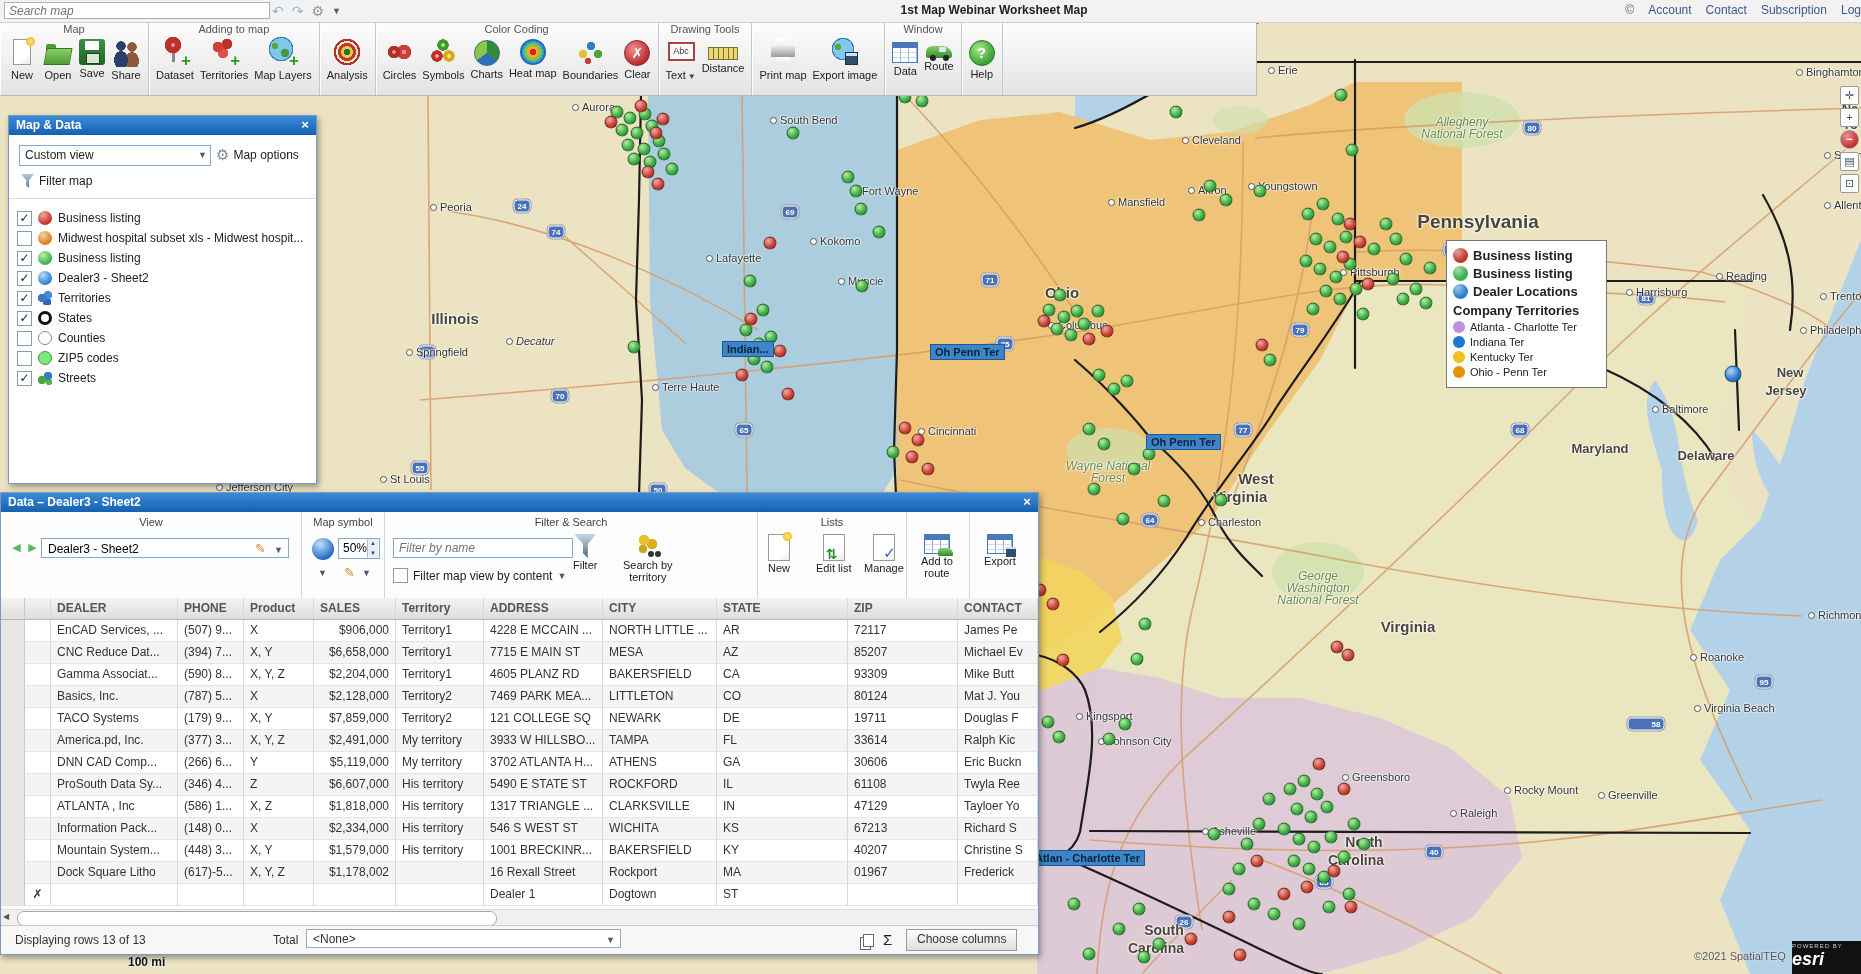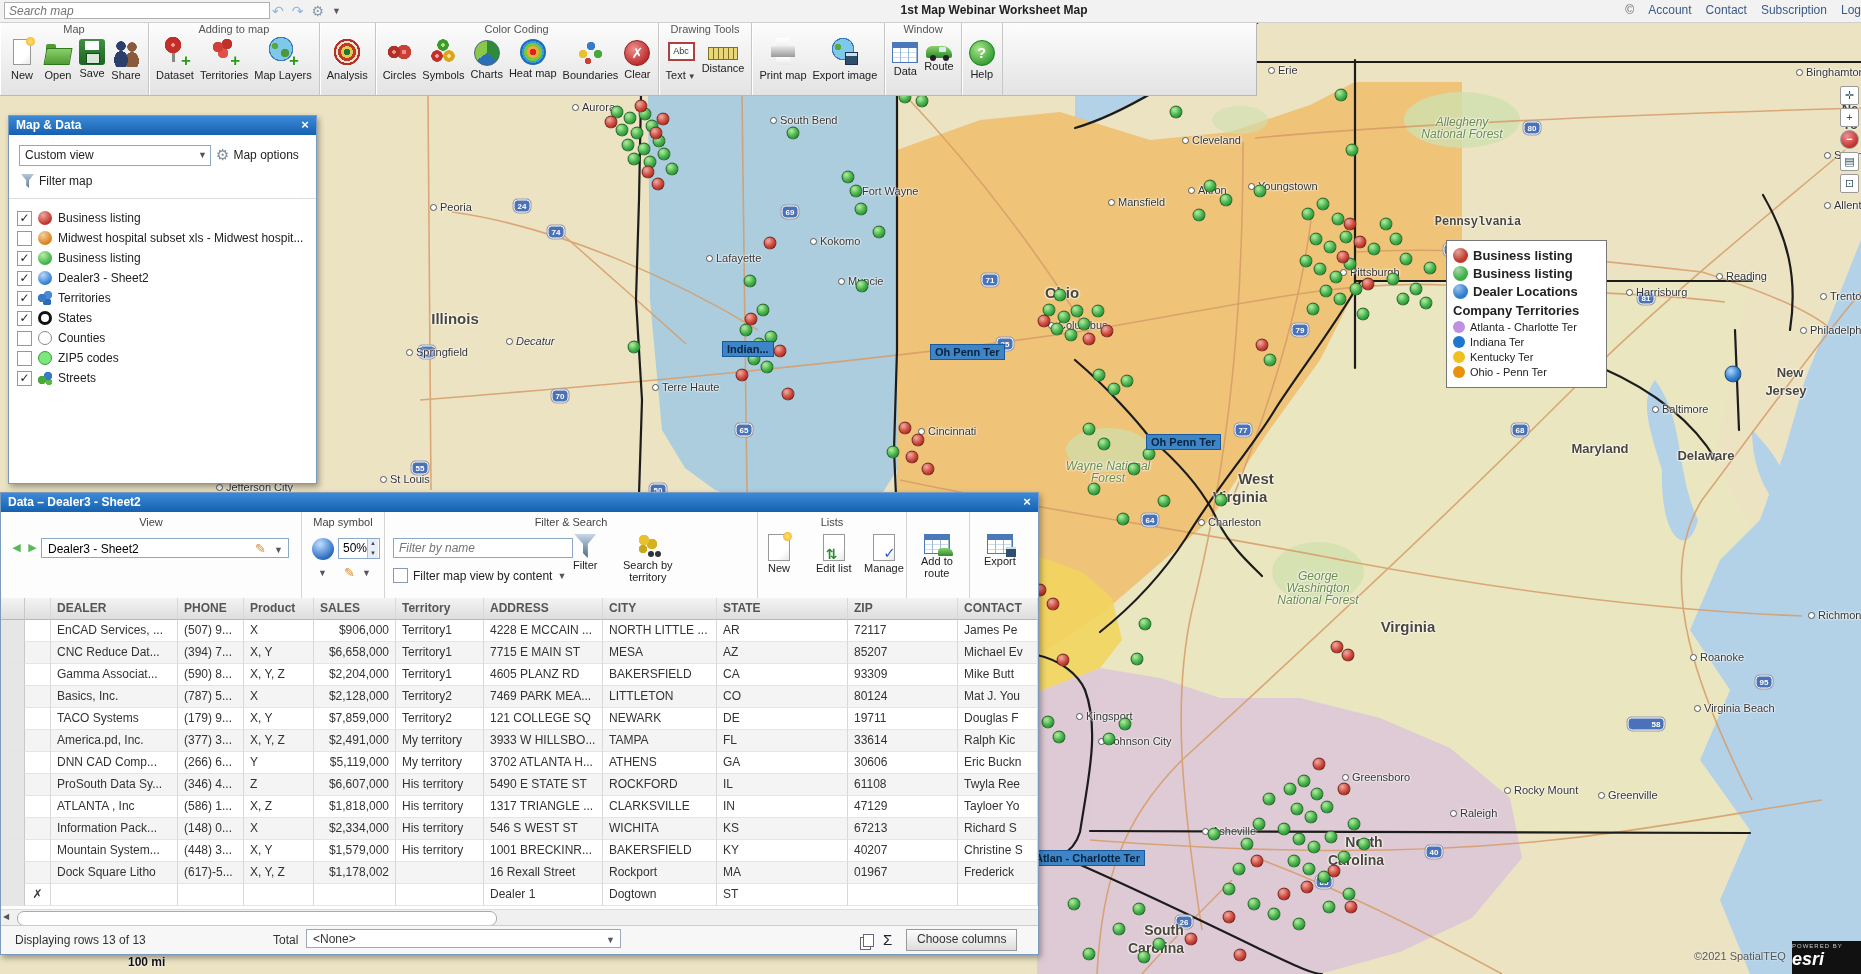--- a/index.html
+++ b/index.html
@@ -287,21 +287,21 @@
       <path d="M1355,281 L1355,368"></path>
       <path d="M1763,195 C1788,238 1798,278 1790,330"></path>
     </g>
   </svg>
 
   <div id="maplabels">
       <div class="mlabel" style="left: 455px; top: 318px; font-size: 15px;">Illinois</div>
       <div class="mlabel" style="left: 1062px; top: 292px; font-size: 15px;">Ohio</div>
       <div class="mlabel" style="left: 1256px; top: 478px; font-size: 15px;">West</div>
       <div class="mlabel" style="left: 1240px; top: 496px; font-size: 15px;">Virginia</div>
-      <div class="mlabel" style="left: 1478px; top: 222px; font-size: 12px; font-family: Liberation Mono, monospace;">Pennsylvania</div>
+      <div class="mlabel" style="left: 1478px; top: 222px; font-size: 19px;">Pennsylvania</div>
       <div class="mlabel" style="left: 1408px; top: 626px; font-size: 15px;">Virginia</div>
       <div class="mlabel" style="left: 1364px; top: 842px; font-size: 14px;">North</div>
       <div class="mlabel" style="left: 1356px; top: 860px; font-size: 14px;">Carolina</div>
       <div class="mlabel" style="left: 1164px; top: 930px; font-size: 14px;">South</div>
       <div class="mlabel" style="left: 1156px; top: 948px; font-size: 14px;">Carolina</div>
       <div class="mlabel" style="left: 1790px; top: 372px; font-size: 13px;">New</div>
       <div class="mlabel" style="left: 1786px; top: 390px; font-size: 13px;">Jersey</div>
       <div class="mlabel" style="left: 1706px; top: 455px; font-size: 13px;">Delaware</div>
       <div class="mlabel" style="left: 1600px; top: 448px; font-size: 13px;">Maryland</div>
       <div class="mlabel" style="left: 1850px; top: 108px; font-size: 13px;">Ne</div>
@@ -474,21 +474,21 @@
       <div class="shield" style="left: 427px; top: 352px;">57</div>
       <div class="shield" style="left: 420px; top: 468px;">55</div>
       <div class="shield" style="left: 560px; top: 396px;">70</div>
       <div class="shield" style="left: 744px; top: 430px;">65</div>
       <div class="shield" style="left: 658px; top: 490px;">50</div>
       <div class="shield" style="left: 790px; top: 212px;">69</div>
       <div class="shield" style="left: 1005px; top: 344px;">35</div>
       <div class="shield" style="left: 990px; top: 280px;">71</div>
       <div class="shield" style="left: 1243px; top: 390px; margin-top: 40px;">77</div>
       <div class="shield" style="left: 1300px; top: 330px;">79</div>
-      <div class="shield" style="left: 1150px; top: 520px;">64</div>
+      <div class="shield" style="left: 1150px; top: 520px; border-radius: 6px;">64</div>
       <div class="shield" style="left: 1532px; top: 128px;">80</div>
       <div class="shield" style="left: 1452px; top: 250px;">76</div>
       <div class="shield" style="left: 1646px; top: 298px;">81</div>
       <div class="shield" style="left: 1520px; top: 430px;">68</div>
       <div class="shield" style="left: 1646px; top: 724px; padding-left: 23px;">58</div>
       <div class="shield" style="left: 1434px; top: 852px;">40</div>
       <div class="shield" style="left: 1324px; top: 882px;">85</div>
       <div class="shield" style="left: 1184px; top: 922px;">26</div>
       <div class="shield" style="left: 1764px; top: 682px;">95</div>
     </div>

